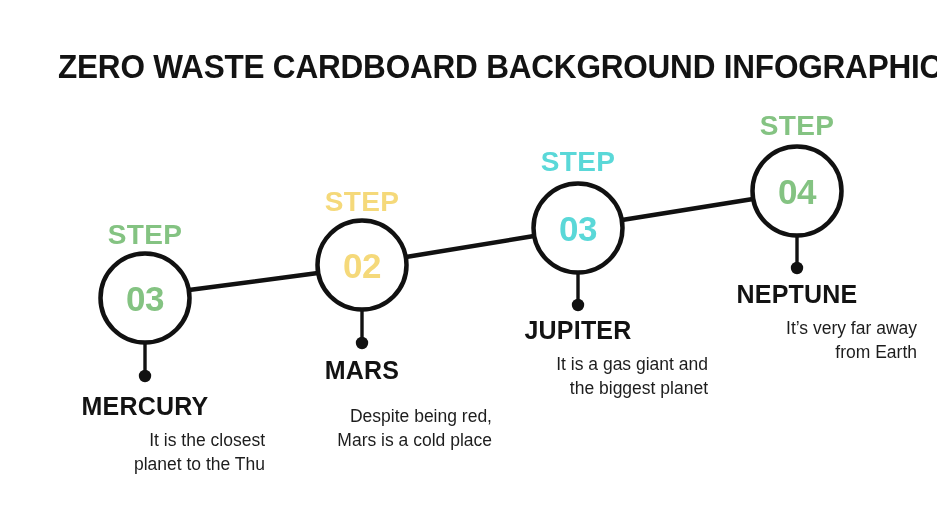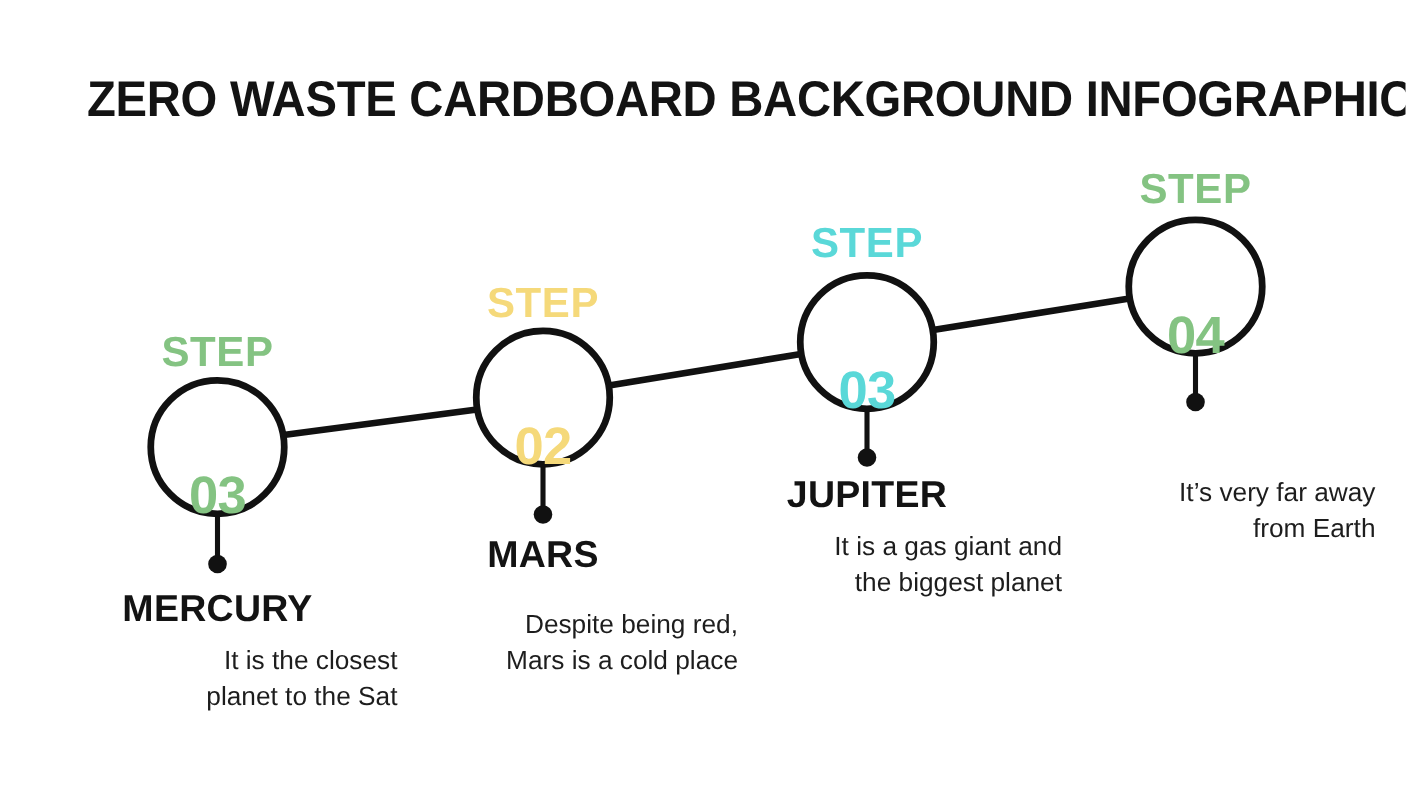--- a/index.html
+++ b/index.html
@@ -63,21 +63,20 @@
 
   .step-number {
     position: absolute;
     font-family: "Liberation Sans Narrow", "Liberation Sans", sans-serif;
     font-weight: bold;
     font-size: 35px;
     letter-spacing: -0.5px;
     text-align: center;
     white-space: nowrap;
     transform: translate(-50%, -50%);
-    margin-top: 32px;
   }
 
   .step-title {
     position: absolute;
     font-family: "Liberation Sans Narrow", "Liberation Sans", sans-serif;
     font-weight: bold;
     font-size: 25px;
     letter-spacing: 0.2px;
     color: #131313;
     text-align: center;
@@ -127,32 +126,33 @@
     <circle cx="145" cy="298" r="44.5" fill="#ffffff" stroke="#111111" stroke-width="4.5"></circle>
     <circle cx="362" cy="265" r="44.5" fill="#ffffff" stroke="#111111" stroke-width="4.5"></circle>
     <circle cx="578" cy="228" r="44.5" fill="#ffffff" stroke="#111111" stroke-width="4.5"></circle>
     <circle cx="797" cy="191" r="44.5" fill="#ffffff" stroke="#111111" stroke-width="4.5"></circle>
   </svg>
 
   <div class="step-label" style="left:145px; top:219px; color:#84c382;">STEP</div>
   <div class="step-number" style="left:145px; top:299px; color:#84c382;">03</div>
   <div class="step-title" style="left:145px; top:392px;">MERCURY</div>
   <div class="step-desc" style="left:145px; top:428px; width:240px;">It is the closest
-planet to the Sat</div>
+planet to the Thu</div>
 
   <div class="step-label" style="left:362px; top:186px; color:#f5d97a;">STEP</div>
   <div class="step-number" style="left:362px; top:266px; color:#f5d97a;">02</div>
   <div class="step-title" style="left:362px; top:356px;">MARS</div>
   <div class="step-desc" style="left:362px; top:404px; width:260px;">Despite being red,
 Mars is a cold place</div>
 
   <div class="step-label" style="left:578px; top:146px; color:#5ad8d8;">STEP</div>
   <div class="step-number" style="left:578px; top:229px; color:#5ad8d8;">03</div>
   <div class="step-title" style="left:578px; top:316px;text-align:center;">JUPITER</div>
   <div class="step-desc" style="left:578px; top:352px; width:260px;">It is a gas giant and
 the biggest planet</div>
 
   <div class="step-label" style="left:797px; top:110px; color:#84c382;">STEP</div>
   <div class="step-number" style="left:797px; top:192px; color:#84c382;">04</div>
+  <div class="step-title" style="left:797px; top:280px;">NEPTUNE</div>
   <div class="step-desc" style="left:797px; top:316px; width:240px;">It’s very far away
 from Earth</div>
 
 </div>
 
 </body></html>

